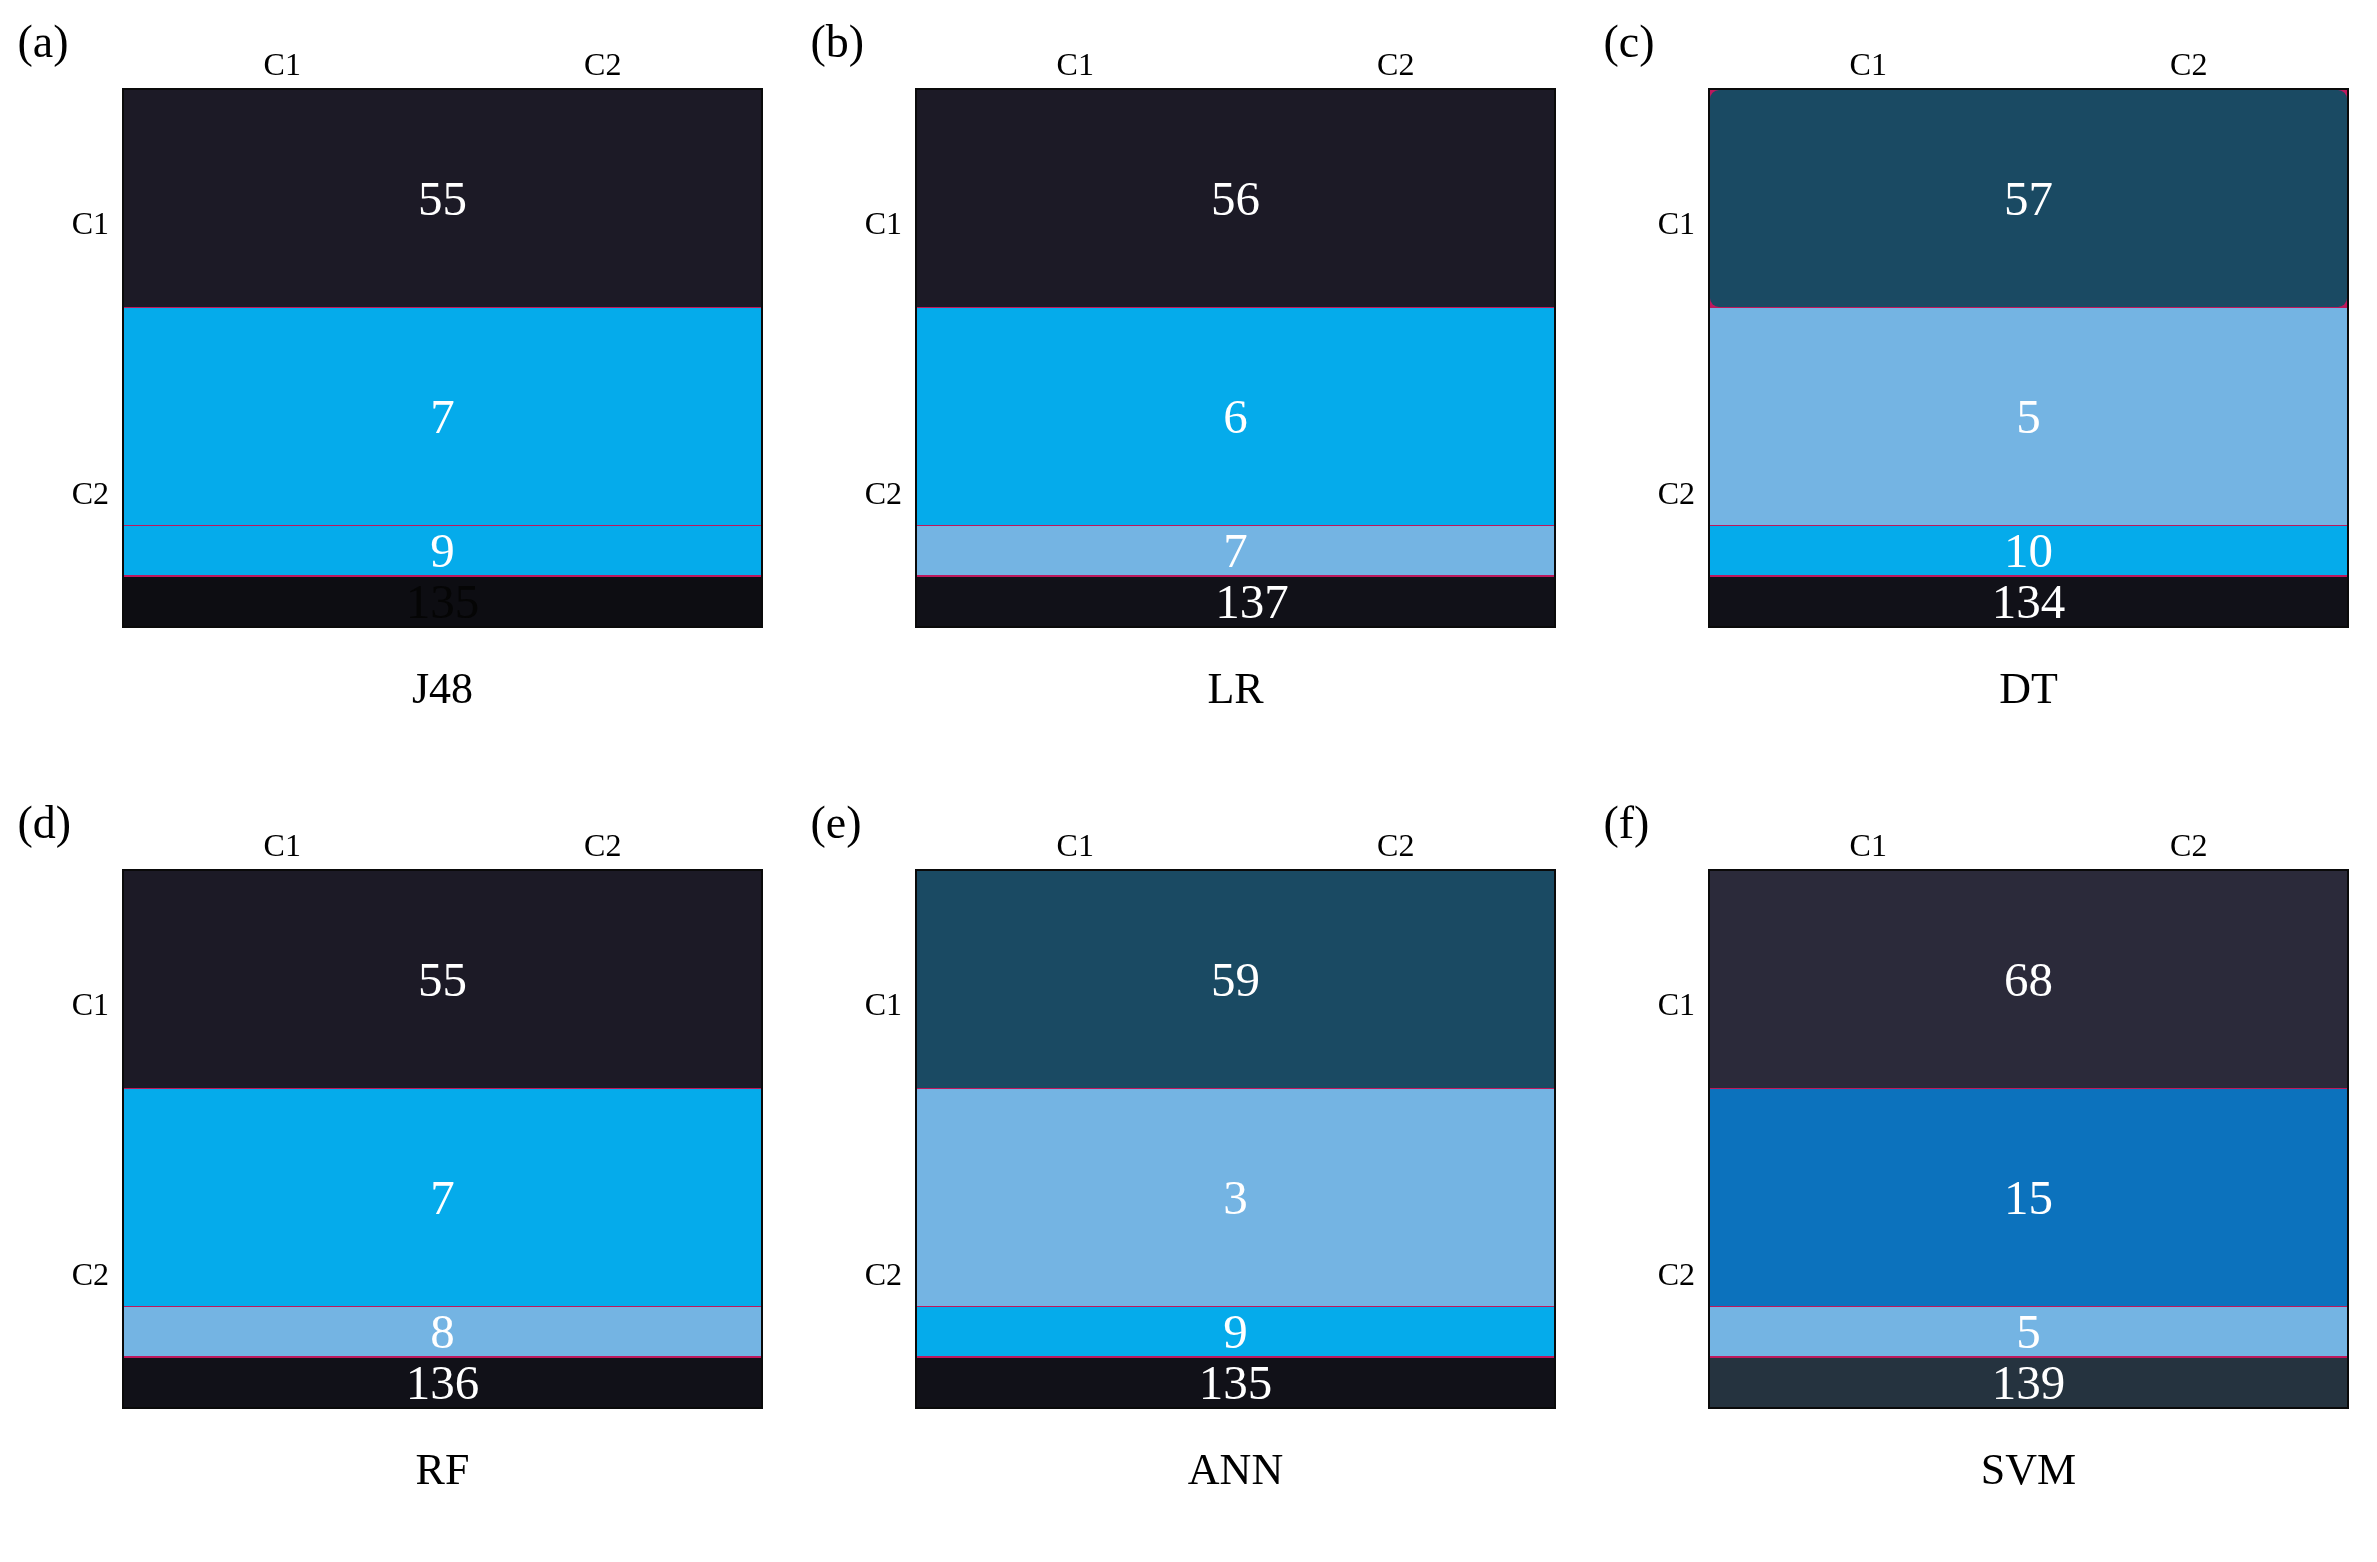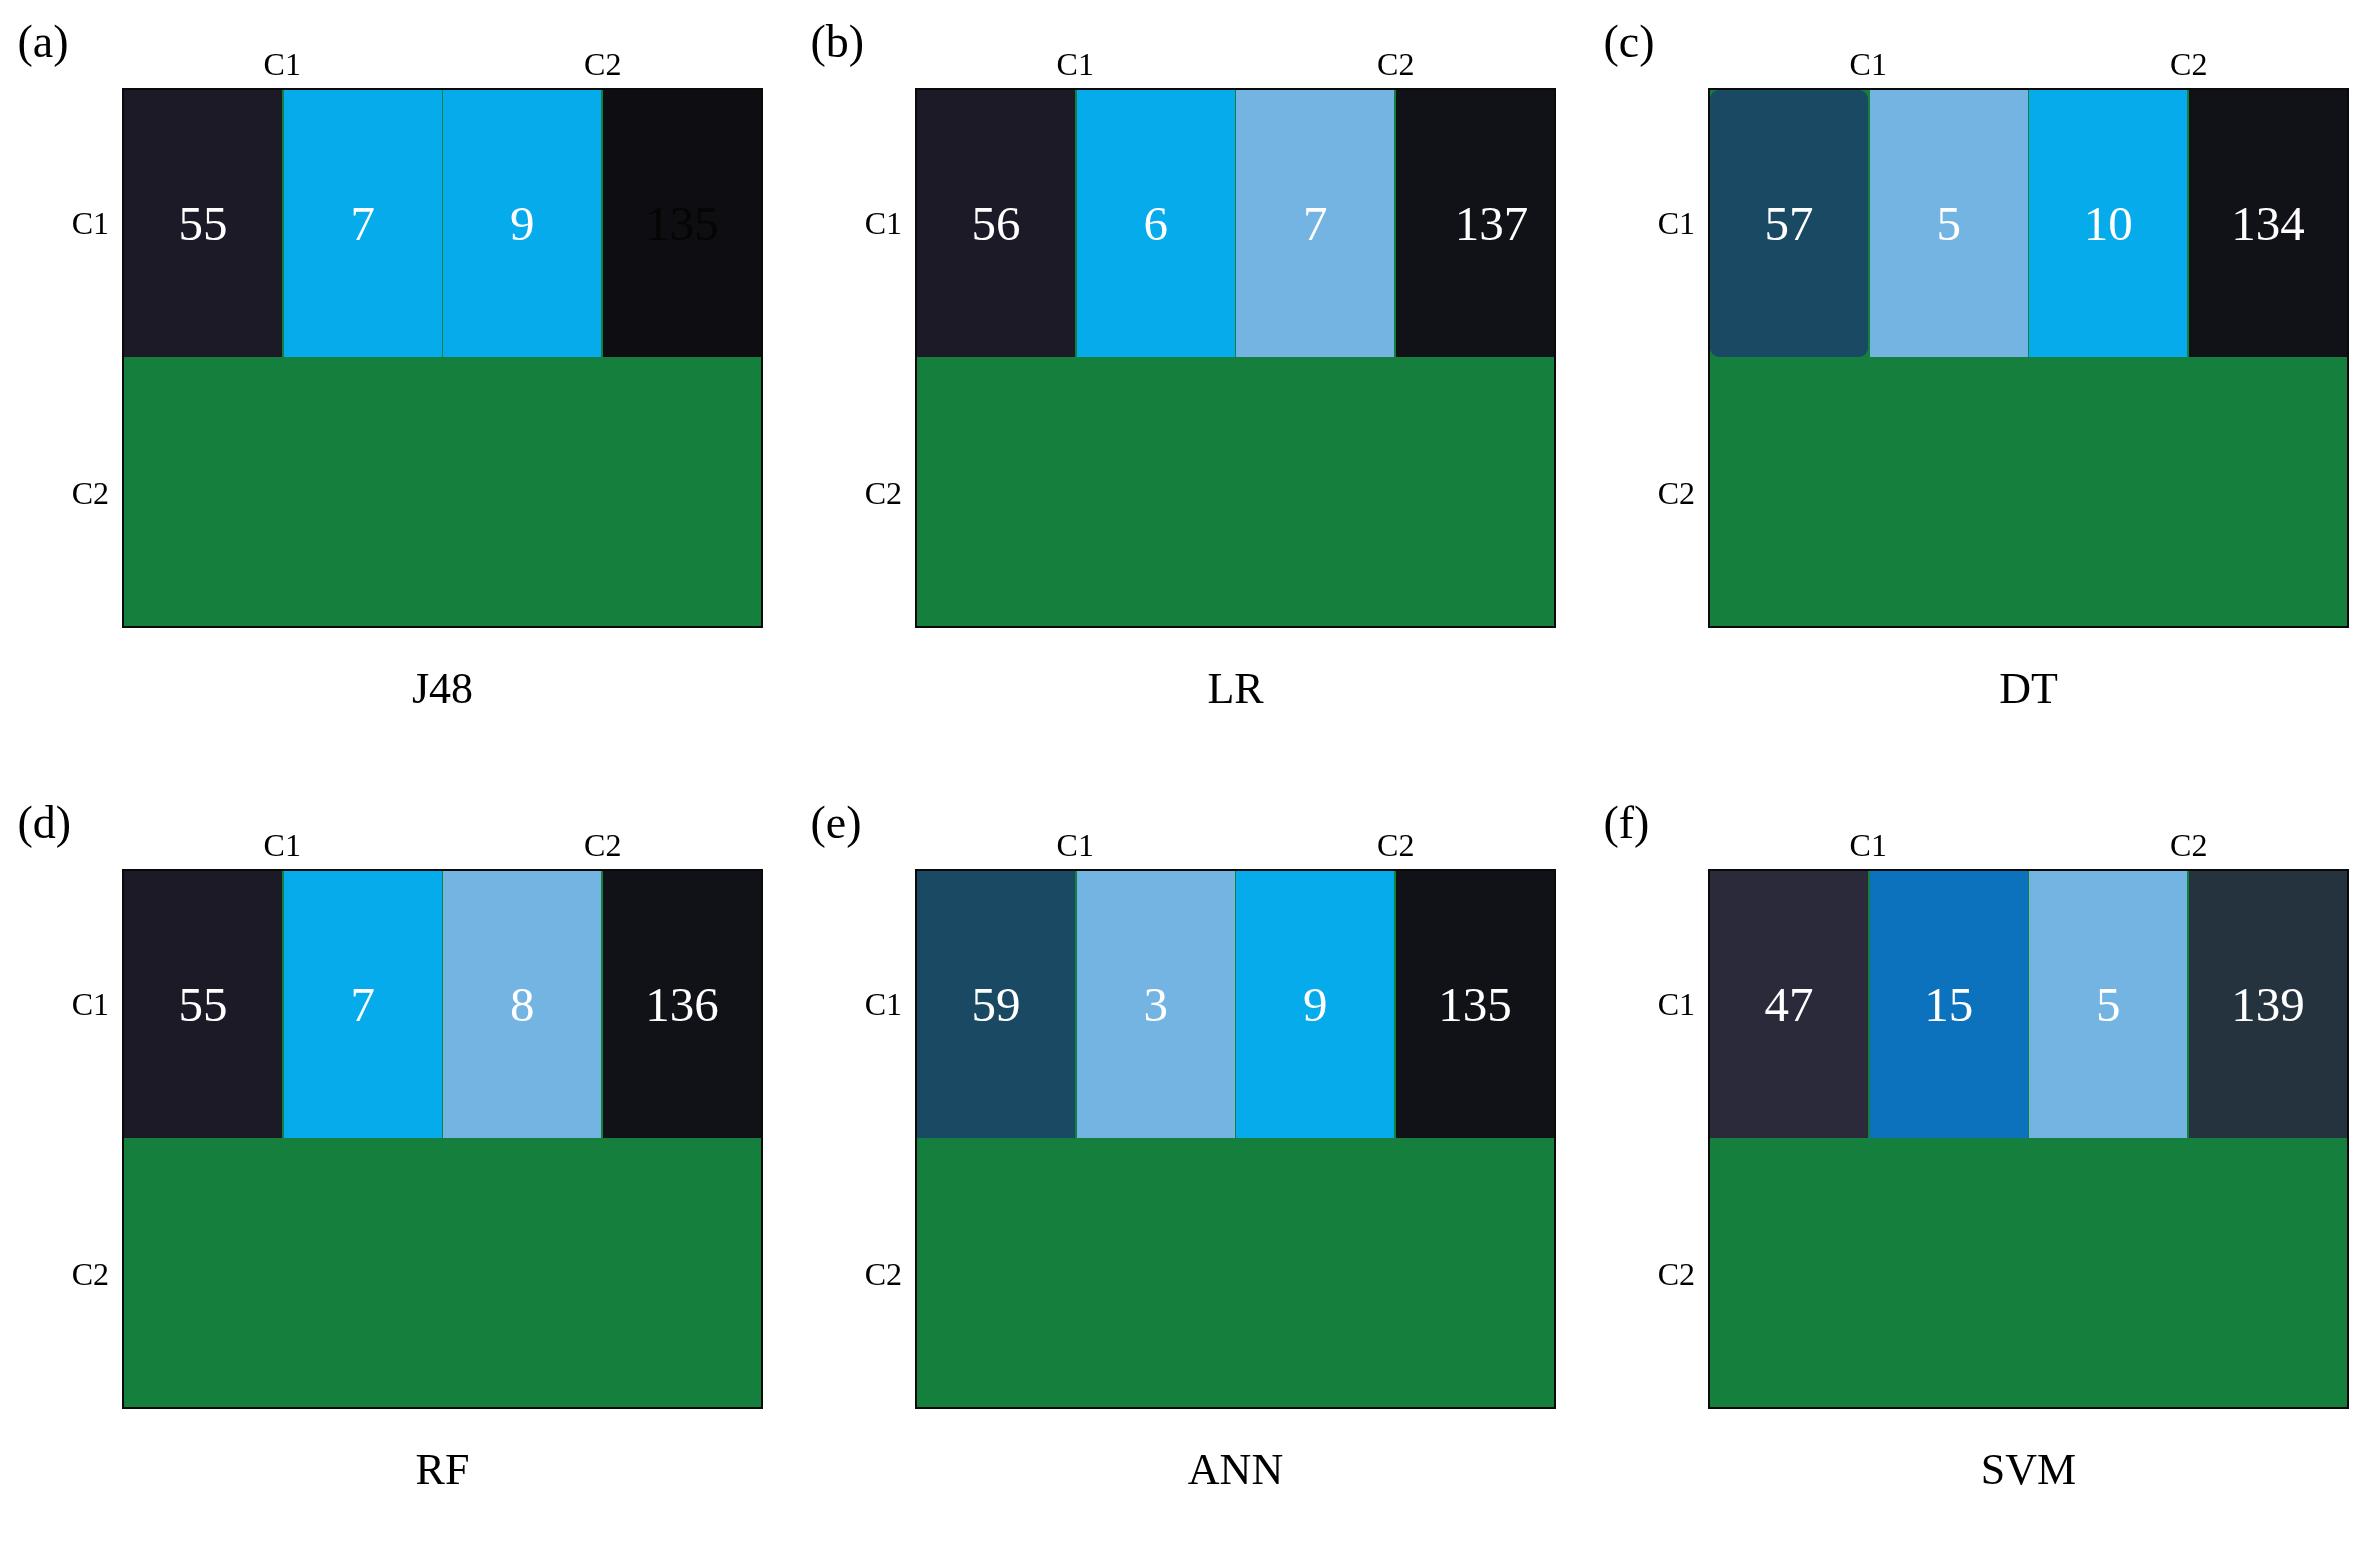--- a/index.html
+++ b/index.html
@@ -86,25 +86,25 @@
     font-size: 32px;
     color: #000000;
     line-height: 1;
   }
 
   
   .matrix {
     width: 641px;
     height: 540px;
     display: grid;
-    grid-template-columns: 1fr 1fr 1fr 1fr;
+    grid-template-columns: 1fr;
     grid-template-rows: 1fr 1fr;
     border: 2.4px solid #0a0a0a;
     box-sizing: border-box;
-    background: #15803d;
+    background: #be185d;
     gap: 1.6px;
   }
 
   .cell {
     display: flex;
     align-items: center;
     justify-content: center;
     font-size: 49px;
     line-height: 1;
     color: #ffffff;
@@ -238,21 +238,21 @@
     <div class="matrix-wrap">
       <div class="col-headers">
         <div class="col-header">C1</div>
         <div class="col-header">C2</div>
       </div>
       <div class="row-labels">
         <div class="row-label">C1</div>
         <div class="row-label">C2</div>
       </div>
       <div class="matrix">
-        <div class="cell" style="background-color: rgb(43, 42, 58); color: rgb(255, 255, 255);">47</div>
+        <div class="cell" style="background-color: rgb(43, 42, 58); color: rgb(255, 255, 255);">68</div>
         <div class="cell" style="background-color: rgb(12, 114, 189); color: rgb(255, 255, 255);">15</div>
         <div class="cell" style="background-color: rgb(116, 180, 227); color: rgb(255, 255, 255);">5</div>
         <div class="cell" style="background-color: rgb(37, 51, 63); color: rgb(255, 255, 255);">139</div>
       </div>
     </div>
     <div class="panel-caption">SVM</div>
   </div>
 
 </div>
 

